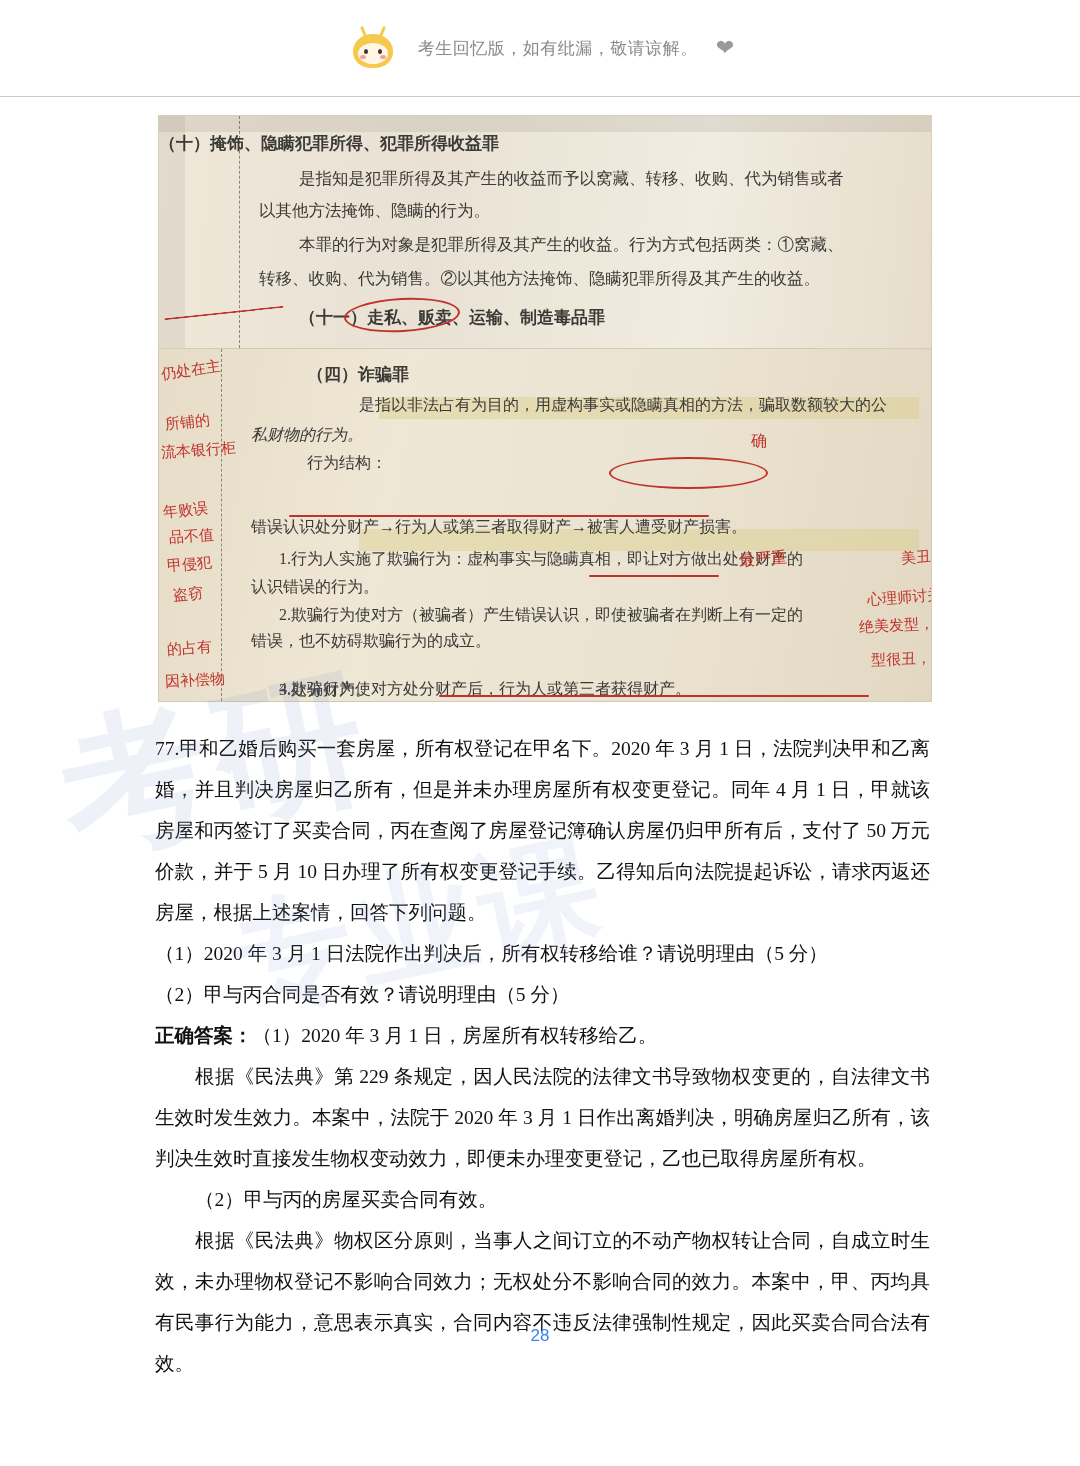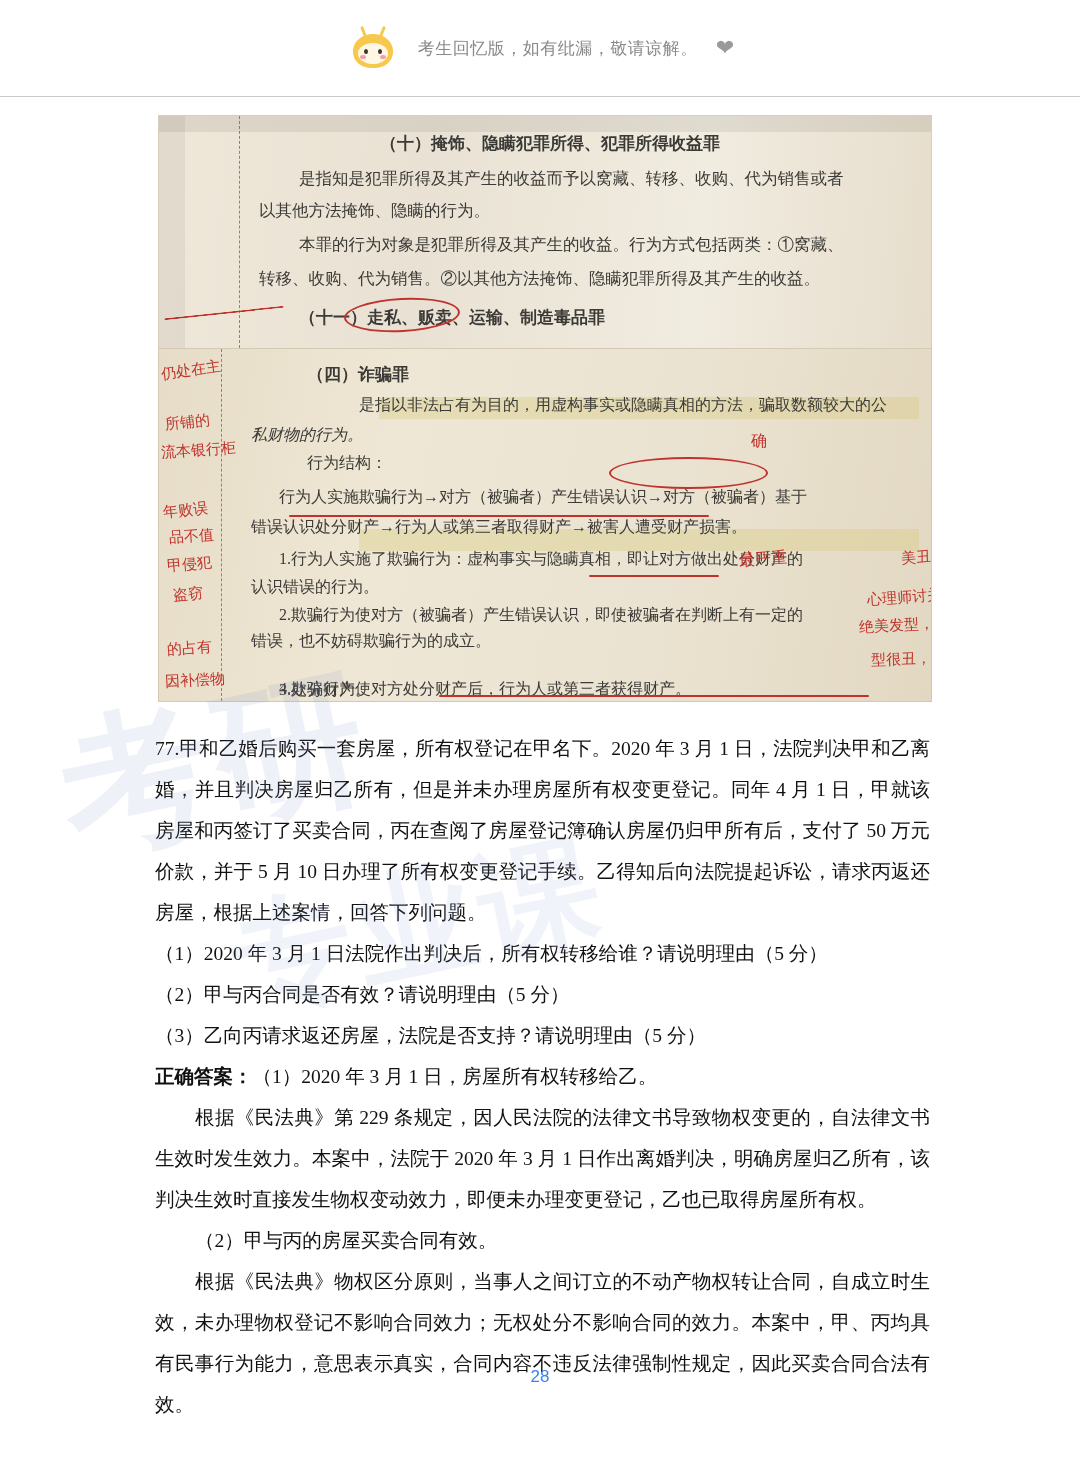--- a/index.html
+++ b/index.html
@@ -109,21 +109,21 @@
   .scan-b {
     height: 352px;
     background: linear-gradient(100deg, #e6dcc7 0%, #efe7d5 30%, #ebe3d1 65%, #e2d8c2 100%);
     border: 1px solid #d3c9b4;
   }
   .scan .ln {
     position: absolute;
     white-space: nowrap;
     color: #3b3a36;
   }
-  .scan .center { left: 10px; right: 0; text-align: center; }
+  .scan .center { left: 0; right: 0; text-align: left; }
   .scan .bold { font-weight: bold; }
   .scan .red {
     color: #c0332c;
     font-family: "Liberation Sans", "DejaVu Sans", sans-serif;
   }
   .scan .vline {
     position: absolute;
     top: 0; bottom: 0;
     width: 0;
     border-left: 1px dashed #8b8579;
@@ -246,21 +246,20 @@
 
     <div class="scan scan-b">
       <div class="vline" style="left:62px;"></div>
       <div class="hl" style="left:220px;top:48px;width:540px;height:22px;"></div>
       <div class="hl" style="left:200px;top:180px;width:560px;height:22px;"></div>
 
       <div class="ln bold" style="left:148px;top:14px;font-size:17px;">（四）诈骗罪</div>
       <div class="ln" style="left:200px;top:46px;font-size:16px;">是指以非法占有为目的，用虚构事实或隐瞒真相的方法，骗取数额较大的公</div>
       <div class="ln" style="left:92px;top:76px;font-size:16px;font-style:italic;">私财物的行为。</div>
       <div class="ln" style="left:148px;top:104px;font-size:16px;">行为结构：</div>
-      <div class="ln" style="left:120px;top:138px;font-size:16px;">行为人实施欺骗行为→对方（被骗者）产生错误认识→对方（被骗者）基于</div>
       <div class="ln" style="left:92px;top:168px;font-size:16px;">错误认识处分财产→行为人或第三者取得财产→被害人遭受财产损害。</div>
       <div class="ln" style="left:120px;top:200px;font-size:16px;">1.行为人实施了欺骗行为：虚构事实与隐瞒真相，即让对方做出处分财产的</div>
       <div class="ln" style="left:92px;top:228px;font-size:16px;">认识错误的行为。</div>
       <div class="ln" style="left:120px;top:256px;font-size:16px;">2.欺骗行为使对方（被骗者）产生错误认识，即使被骗者在判断上有一定的</div>
       <div class="ln" style="left:92px;top:282px;font-size:16px;">错误，也不妨碍欺骗行为的成立。</div>
       <div class="ln" style="left:120px;top:306px;font-size:16px;margin-top:25px;">3.处分财产。</div>
       <div class="ln" style="left:120px;top:330px;font-size:16px;">4.欺骗行为使对方处分财产后，行为人或第三者获得财产。</div>
       <div class="ln" style="left:120px;top:352px;font-size:16px;">5.被害人遭受财产损失（在未遂情况下有导致财产损失的紧迫危险）</div>
 
       <div class="circle-red" style="left:450px;top:108px;width:155px;height:28px;"></div>
@@ -289,21 +288,20 @@
 
   <div class="watermark">
     <div class="wm-text">考研</div>
     <div class="wm-text2">专业课</div>
   </div>
 
   <div class="content">
     <p><span>77.</span><span>甲和乙婚后购买一套房屋，所有权登记在甲名下。2020 年 3 月 1 日，法院判决甲和乙离婚，并且判决房屋归乙所有，但是并未办理房屋所有权变更登记。同年 4 月 1 日，甲就该房屋和丙签订了买卖合同，丙在查阅了房屋登记簿确认房屋仍归甲所有后，支付了 50 万元价款，并于 5 月 10 日办理了所有权变更登记手续。乙得知后向法院提起诉讼，请求丙返还房屋，根据上述案情，回答下列问题。</span></p>
     <p class="p-q">（1）2020 年 3 月 1 日法院作出判决后，所有权转移给谁？请说明理由（5 分）</p>
     <p class="p-q">（2）甲与丙合同是否有效？请说明理由（5 分）</p>
-    <p class="p-q">（3）乙向丙请求返还房屋，法院是否支持？请说明理由（5 分）</p>
     <p><span class="bold-lead">正确答案：</span><span>（1）2020 年 3 月 1 日，房屋所有权转移给乙。</span></p>
     <p class="p-indent">根据《民法典》第 229 条规定，因人民法院的法律文书导致物权变更的，自法律文书生效时发生效力。本案中，法院于 2020 年 3 月 1 日作出离婚判决，明确房屋归乙所有，该判决生效时直接发生物权变动效力，即便未办理变更登记，乙也已取得房屋所有权。</p>
     <p class="p-indent">（2）甲与丙的房屋买卖合同有效。</p>
     <p class="p-indent">根据《民法典》物权区分原则，当事人之间订立的不动产物权转让合同，自成立时生效，未办理物权登记不影响合同效力；无权处分不影响合同的效力。本案中，甲、丙均具有民事行为能力，意思表示真实，合同内容不违反法律强制性规定，因此买卖合同合法有效。</p>
   </div>
 
   <div class="footer">28</div>
 </div>
 
 </body></html>

